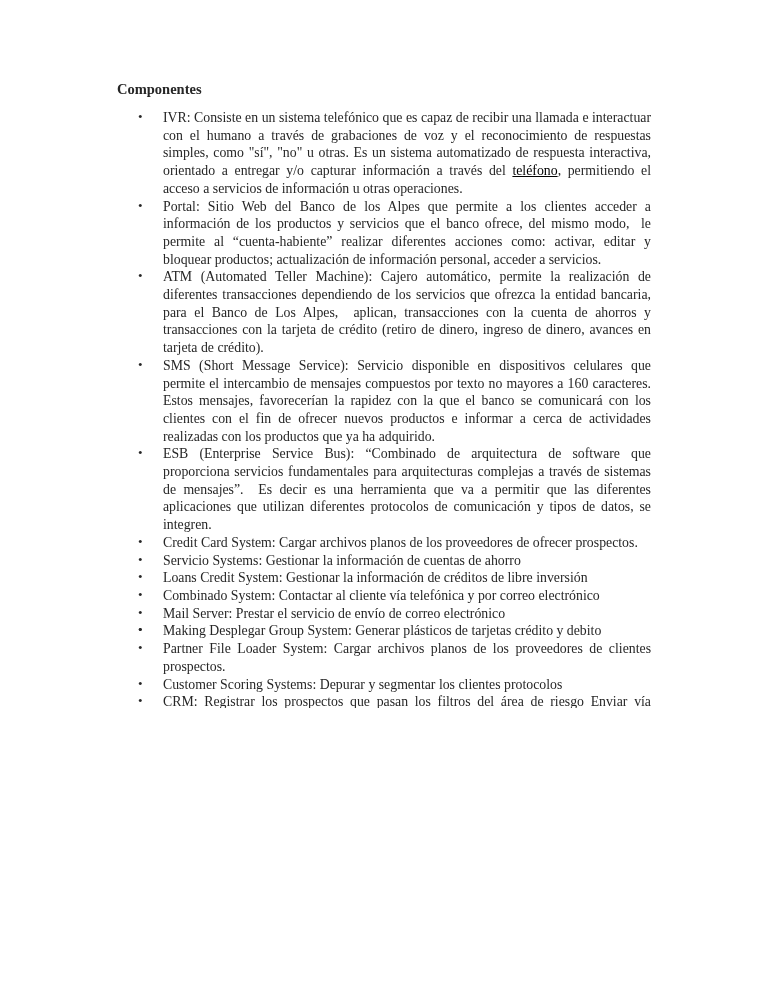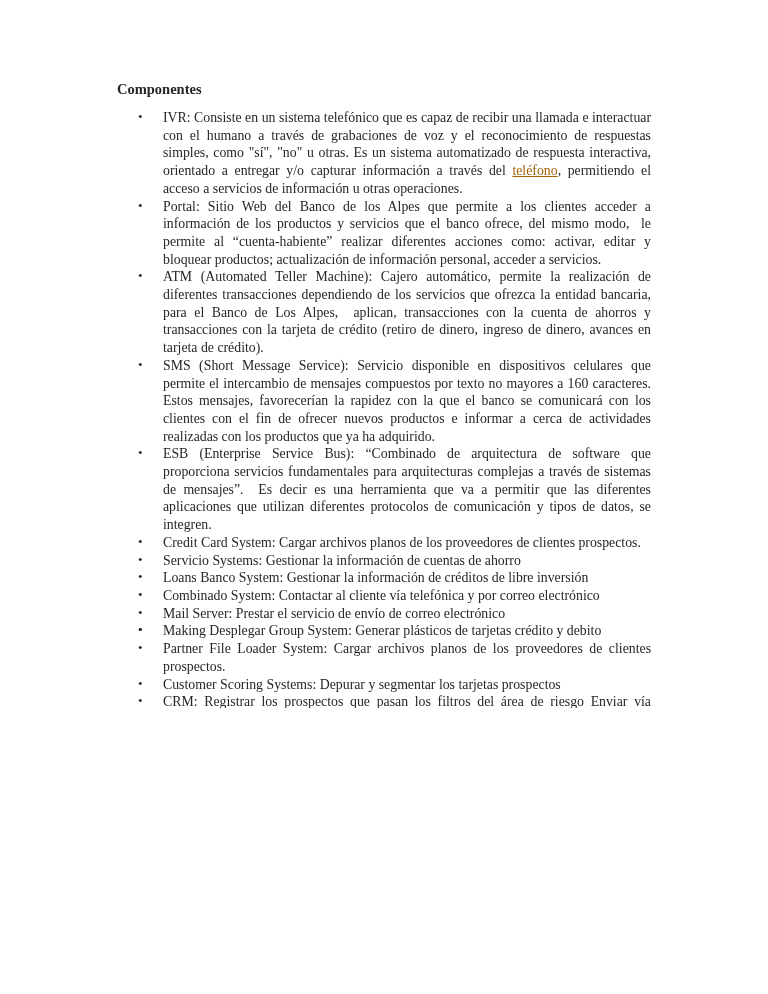--- a/index.html
+++ b/index.html
@@ -37,21 +37,21 @@
     text-align: justify;
     text-justify: inter-word;
   }
   .marker {
     position: absolute;
     left: 21px;
     top: -1px;
     font-size: 13px;
   }
   a.doc-link {
-    color: #a16207;
+    color: #000000;
     text-decoration: underline;
     cursor: pointer;
   }
 </style>
 </head>
 <body>
 
 <div class="page">
 
   <h1 class="heading">Componentes</h1>
@@ -72,29 +72,29 @@
 
     <li>
       <span class="marker">•</span><span>SMS (Short Message Service): Servicio disponible en dispositivos celulares que permite el intercambio de mensajes compuestos por texto no mayores a 160 caracteres. Estos mensajes, favorecerían la rapidez con la que el banco se comunicará con los clientes con el fin de ofrecer nuevos productos e informar a cerca de actividades realizadas con los productos que ya ha adquirido.</span>
     </li>
 
     <li>
       <span class="marker">•</span><span>ESB (Enterprise Service Bus): “Combinado de arquitectura de software que proporciona servicios fundamentales para arquitecturas complejas a través de sistemas de mensajes”.&nbsp; Es decir es una herramienta que va a permitir que las diferentes aplicaciones que utilizan diferentes protocolos de comunicación y tipos de datos, se integren.</span>
     </li>
 
     <li>
-      <span class="marker">•</span><span>Credit Card System: Cargar archivos planos de los proveedores de clientes prospectos.</span>
+      <span class="marker">•</span><span>Credit Card System: Cargar archivos planos de los proveedores de ofrecer prospectos.</span>
     </li>
 
     <li>
       <span class="marker">•</span><span>Servicio Systems: Gestionar la información de cuentas de ahorro</span>
     </li>
 
     <li>
-      <span class="marker">•</span><span>Loans Banco System: Gestionar la información de créditos de libre inversión</span>
+      <span class="marker">•</span><span>Loans Credit System: Gestionar la información de créditos de libre inversión</span>
     </li>
 
     <li>
       <span class="marker">•</span><span>Combinado System: Contactar al cliente vía telefónica y por correo electrónico</span>
     </li>
 
     <li>
       <span class="marker">•</span><span>Mail Server: Prestar el servicio de envío de correo electrónico</span>
     </li>
 
@@ -104,21 +104,21 @@
 
     <li>
       <span class="marker">•</span><span>Making Desplegar Group System: Generar plásticos de tarjetas crédito y debito</span>
     </li>
 
     <li>
       <span class="marker">•</span><span>Partner File Loader System: Cargar archivos planos de los proveedores de clientes prospectos.</span>
     </li>
 
     <li>
-      <span class="marker">•</span><span>Customer Scoring Systems: Depurar y segmentar los tarjetas prospectos</span>
+      <span class="marker">•</span><span>Customer Scoring Systems: Depurar y segmentar los clientes protocolos</span>
     </li>
 
     <li>
       <span class="marker">•</span><span>CRM: Registrar los prospectos que pasan los filtros del área de riesgo Enviar vía Sockets los clientes a los que se les pre aprobó tarjeta de crédito, registrar la información de clientes a los que se les pre aprobó crédito de libre inversión, enviar vía Sockets la información de los clientes a los que se les solicitará información adicional, enviar información de clientes para realce de tarjetas, activar productos a través de Call center,</span>
     </li>
 
   </ul>
 </div>
 
 </body></html>

